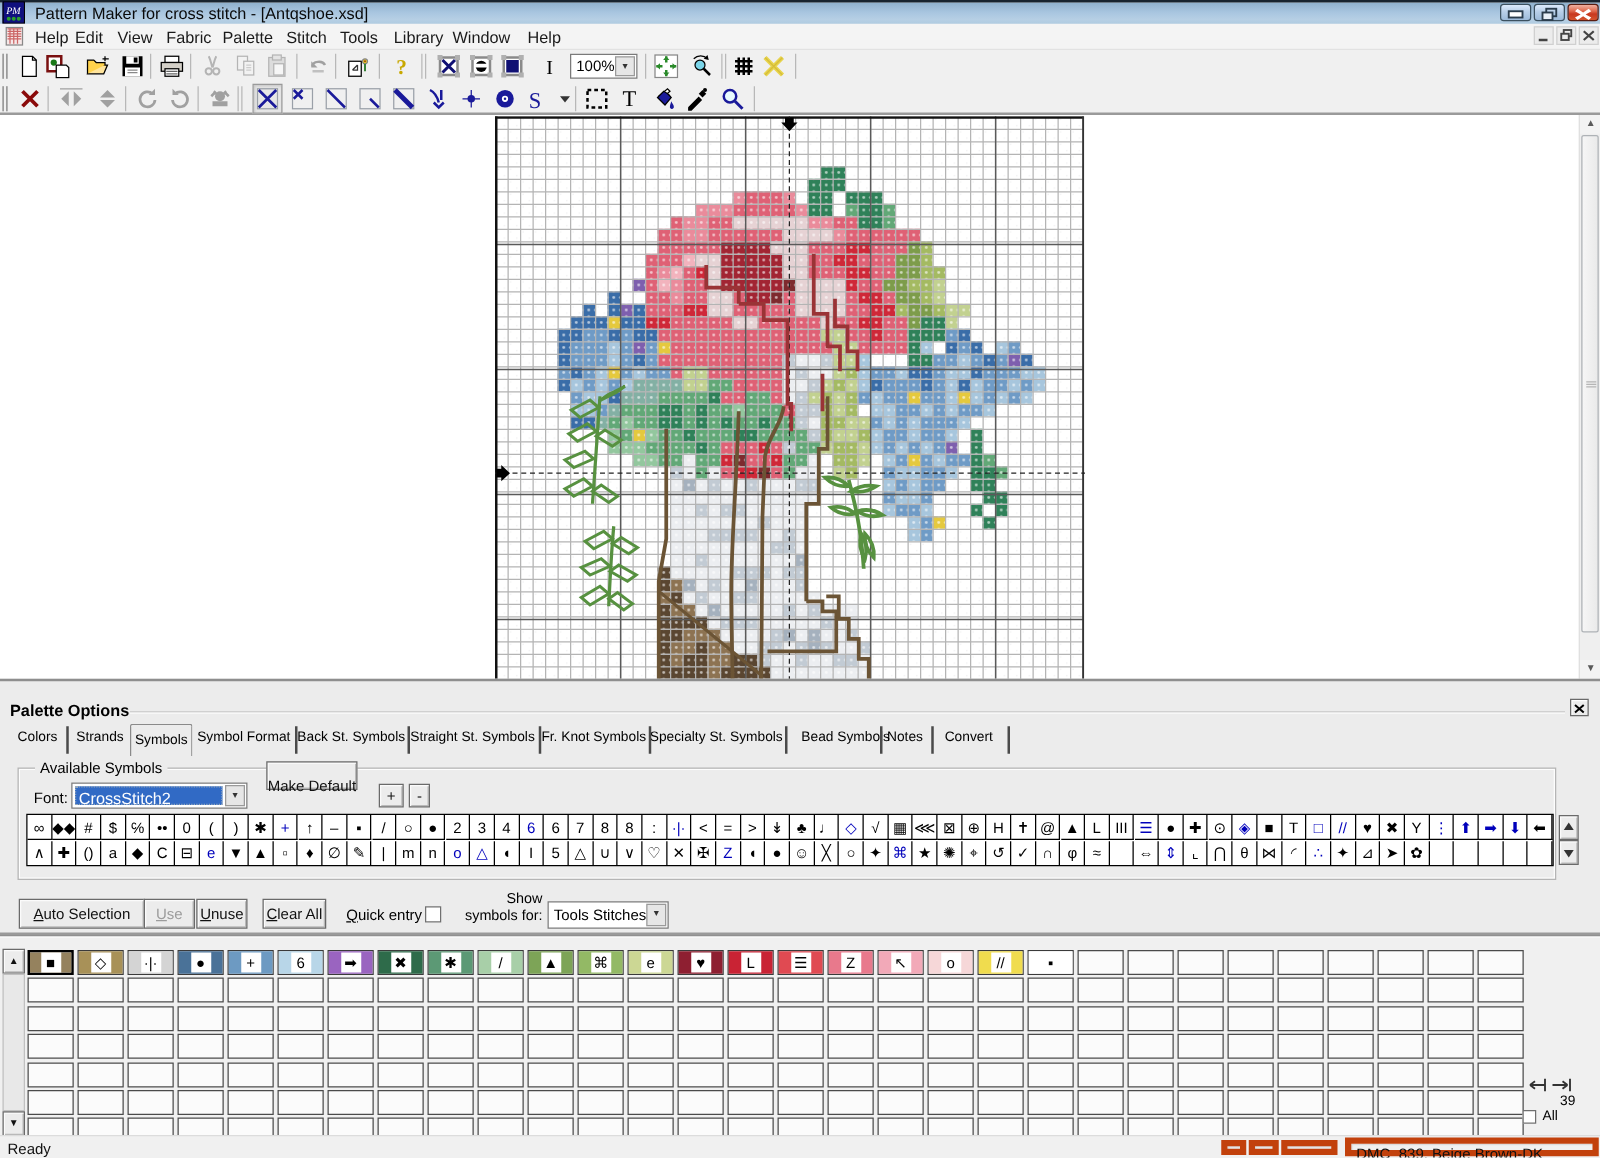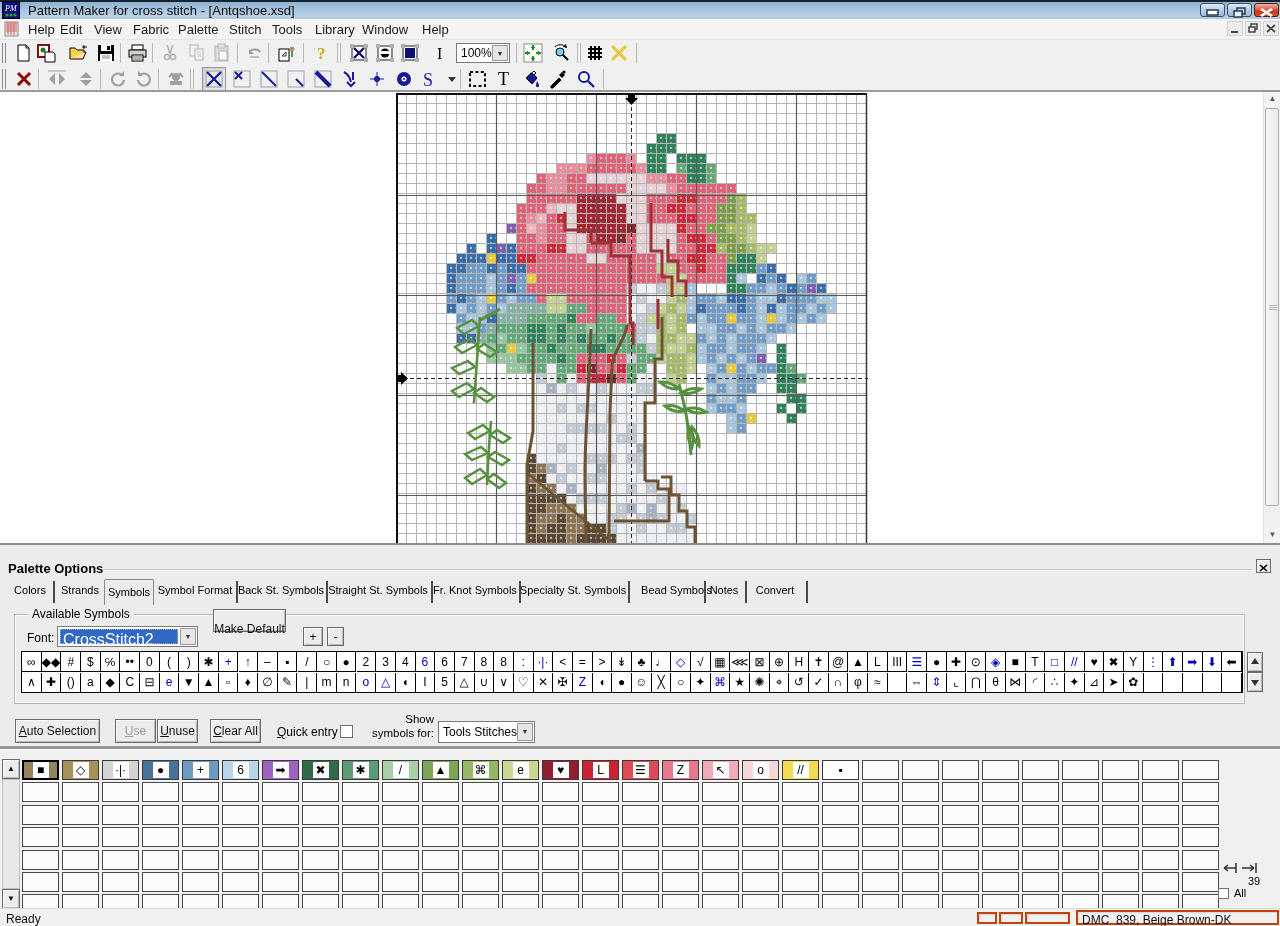--- a/index.html
+++ b/index.html
@@ -36,21 +36,21 @@
      font-size:12px; color:#111; text-align:center; }
   .cmb { position:absolute; background:#fff; border:1px solid #7a7a7a; font-size:12px; }
   .dda { position:absolute; right:1px; top:1px; bottom:1px; width:16px; background:#e6e6e6; border:1px solid #9a9a9a;
      font-size:7px; color:#333; text-align:center; line-height:16px; }
   .symcell { position:absolute; border-right:1px solid #000; font-size:12px; text-align:center; color:#000; }
   
   #swatch { left:0; top:748px; width:1280px; height:160px; background:#f0f0f0; border-top:1px solid #909090; box-shadow:inset 0 1px 0 #fdfdfd; }
   .cell { position:absolute; background:#fbfbfb; border:1px solid #4a4a4a; }
   
   #status { left:0; top:908px; width:1280px; height:18px; background:#f0f0f0; border-top:1px solid #dcdcdc; font-size:12px; color:#111; }
-  .sunk { position:absolute; border:2px solid #c2410c; box-shadow:inset 1px 1px 1px #d8d8d8; }
+  .sunk { position:absolute; border:5px solid #c2410c; box-shadow:inset 1px 1px 1px #d8d8d8; }
 </style>
 </head>
 <body>
 
 <div id="title" class="abs">
   <div id="pmicon"><svg width="16" height="16">
         <rect width="16" height="16" fill="#10107e"></rect>
         <text x="2" y="9" font-size="8" font-style="italic" fill="#fff" font-family="Liberation Serif">PM</text>
         <circle cx="4" cy="13" r="1.6" fill="#2ca02c"></circle>
         <circle cx="8" cy="13" r="1.6" fill="#2ca02c"></circle>
@@ -906,21 +906,21 @@
     <div class="abs" style="left:519px;top:36px;width:2px;height:22px;background:#4a4a4a;"></div>
     <div class="abs" style="left:628px;top:36px;width:2px;height:22px;background:#4a4a4a;"></div>
     <div class="abs" style="left:704px;top:36px;width:2px;height:22px;background:#4a4a4a;"></div>
     <div class="abs" style="left:745px;top:36px;width:2px;height:22px;background:#4a4a4a;"></div>
     <div class="abs" style="left:806px;top:36px;width:2px;height:22px;background:#4a4a4a;"></div>
 
   <div class="gb" style="left:14px;top:69px;width:1231px;height:90px;"></div>
   <div class="abs" style="left:28px;top:62px;font-size:12px;background:#ececec;padding:0 4px;">Available Symbols</div>
   <div class="abs" style="left:27px;top:86px;font-size:12px;">Font:</div>
   <div class="cmb" style="left:57px;top:81px;width:141px;height:21px;">
-     <div style="position:absolute;left:2px;top:2px;right:19px;bottom:2px;background:#316ac5;color:#fff;font-size:16px;padding:1px 2px;border:1px dotted #9ab;">CrossStitch2</div>
+     <div style="position:absolute;left:2px;top:2px;right:19px;bottom:2px;background:#316ac5;color:#fff;font-size:13px;padding:1px 2px;border:1px dotted #9ab;">CrossStitch2</div>
      <div class="dda">▼</div>
   </div>
   <div class="btn" style="left:213px;top:64px;width:73px;height:23px;padding-top:12px;">Make Default</div>
   <div class="btn" style="left:303px;top:82px;width:20px;height:19px;padding-top:2px;">+</div>
   <div class="btn" style="left:327px;top:82px;width:17px;height:19px;padding-top:2px;">-</div>
   <div class="abs" style="left:21px;top:106px;width:1222px;height:42px;background:#fff;border:1px solid #000;"></div>
     <div class="symcell" style="left:22.0px;top:107px;width:19.7px;height:20px;line-height:20px;color:#000;border-bottom:1px solid #000;">∞</div>
     <div class="symcell" style="left:41.7px;top:107px;width:19.7px;height:20px;line-height:20px;color:#000;border-bottom:1px solid #000;">◆◆</div>
     <div class="symcell" style="left:61.4px;top:107px;width:19.7px;height:20px;line-height:20px;color:#000;border-bottom:1px solid #000;">#</div>
     <div class="symcell" style="left:81.0px;top:107px;width:19.7px;height:20px;line-height:20px;color:#000;border-bottom:1px solid #000;">$</div>
@@ -1044,21 +1044,21 @@
     <div class="symcell" style="left:1183.0px;top:128px;width:19.7px;height:19px;line-height:19px;color:#000;"></div>
     <div class="symcell" style="left:1202.6px;top:128px;width:19.7px;height:19px;line-height:19px;color:#000;"></div>
     <div class="symcell" style="left:1222.3px;top:128px;width:19.7px;height:19px;line-height:19px;color:#000;"></div>
   <div class="btn" style="left:1247px;top:107px;width:16px;height:20px;"><svg width="14" height="18">
         <path d="M7 5l4 6H3z" fill="#333"></path>
       </svg></div>
   <div class="btn" style="left:1247px;top:127px;width:16px;height:20px;"><svg width="14" height="18">
         <path d="M7 13l-4-6h8z" fill="#333"></path>
       </svg></div>
 
-  <div class="btn" style="left:15px;top:174px;width:85px;height:24px;padding-top:4px;"><span style="text-decoration:underline">A</span>uto Selection</div>
+  <div class="btn" style="left:15px;top:174px;width:101px;height:24px;padding-top:4px;"><span style="text-decoration:underline">A</span>uto Selection</div>
   <div class="btn" style="left:115px;top:174px;width:41px;height:24px;padding-top:4px;color:#9c9c9c;"><span style="text-decoration:underline">U</span>se</div>
   <div class="btn" style="left:157px;top:174px;width:41px;height:24px;padding-top:4px;"><span style="text-decoration:underline">U</span>nuse</div>
   <div class="btn" style="left:210px;top:174px;width:51px;height:24px;padding-top:4px;"><span style="text-decoration:underline">C</span>lear All</div>
   <div class="abs" style="left:277px;top:180px;font-size:12px;"><span style="text-decoration:underline">Q</span>uick entry</div>
   <div class="abs" style="left:340px;top:180px;width:13px;height:13px;background:#fff;border:1px solid #707070;"></div>
   <div class="abs" style="left:362px;top:167px;width:72px;font-size:11.5px;text-align:right;line-height:14px;">Show<br>symbols for:</div>
   <div class="cmb" style="left:438px;top:176px;width:97px;height:22px;">
      <div style="position:absolute;left:4px;top:3px;font-size:12px;">Tools Stitches</div>
      <div class="dda">▼</div>
   </div>

